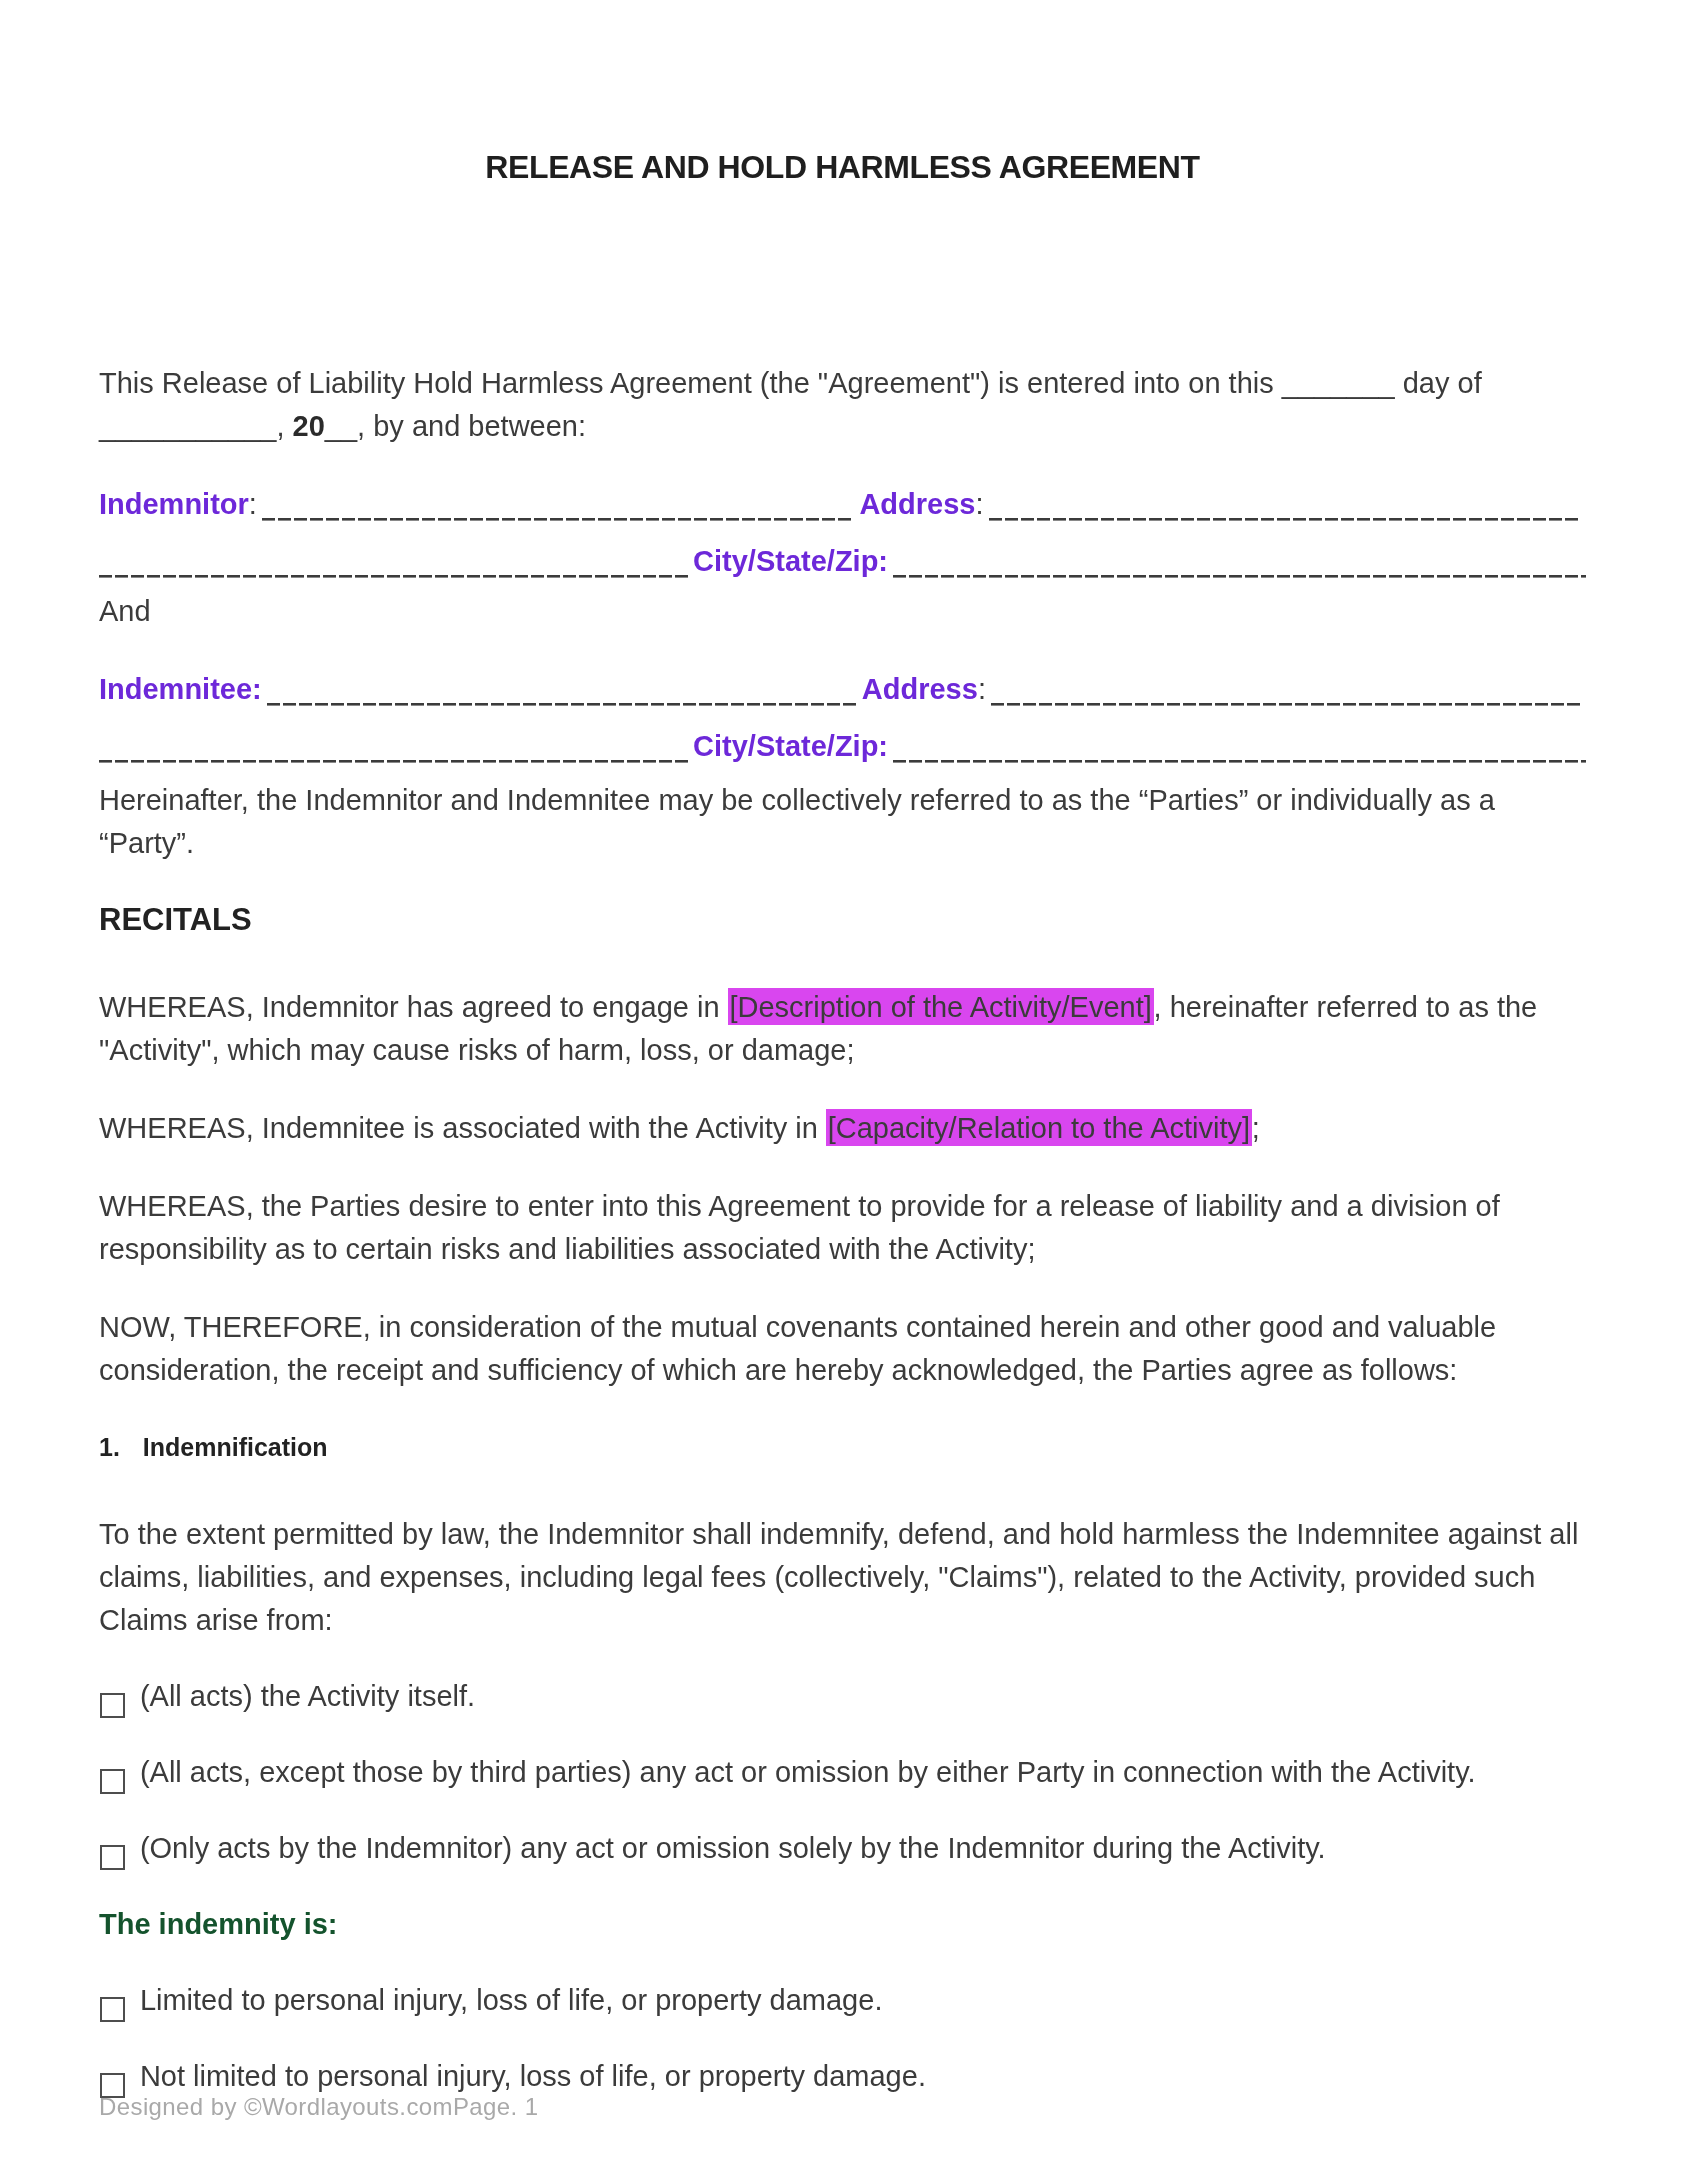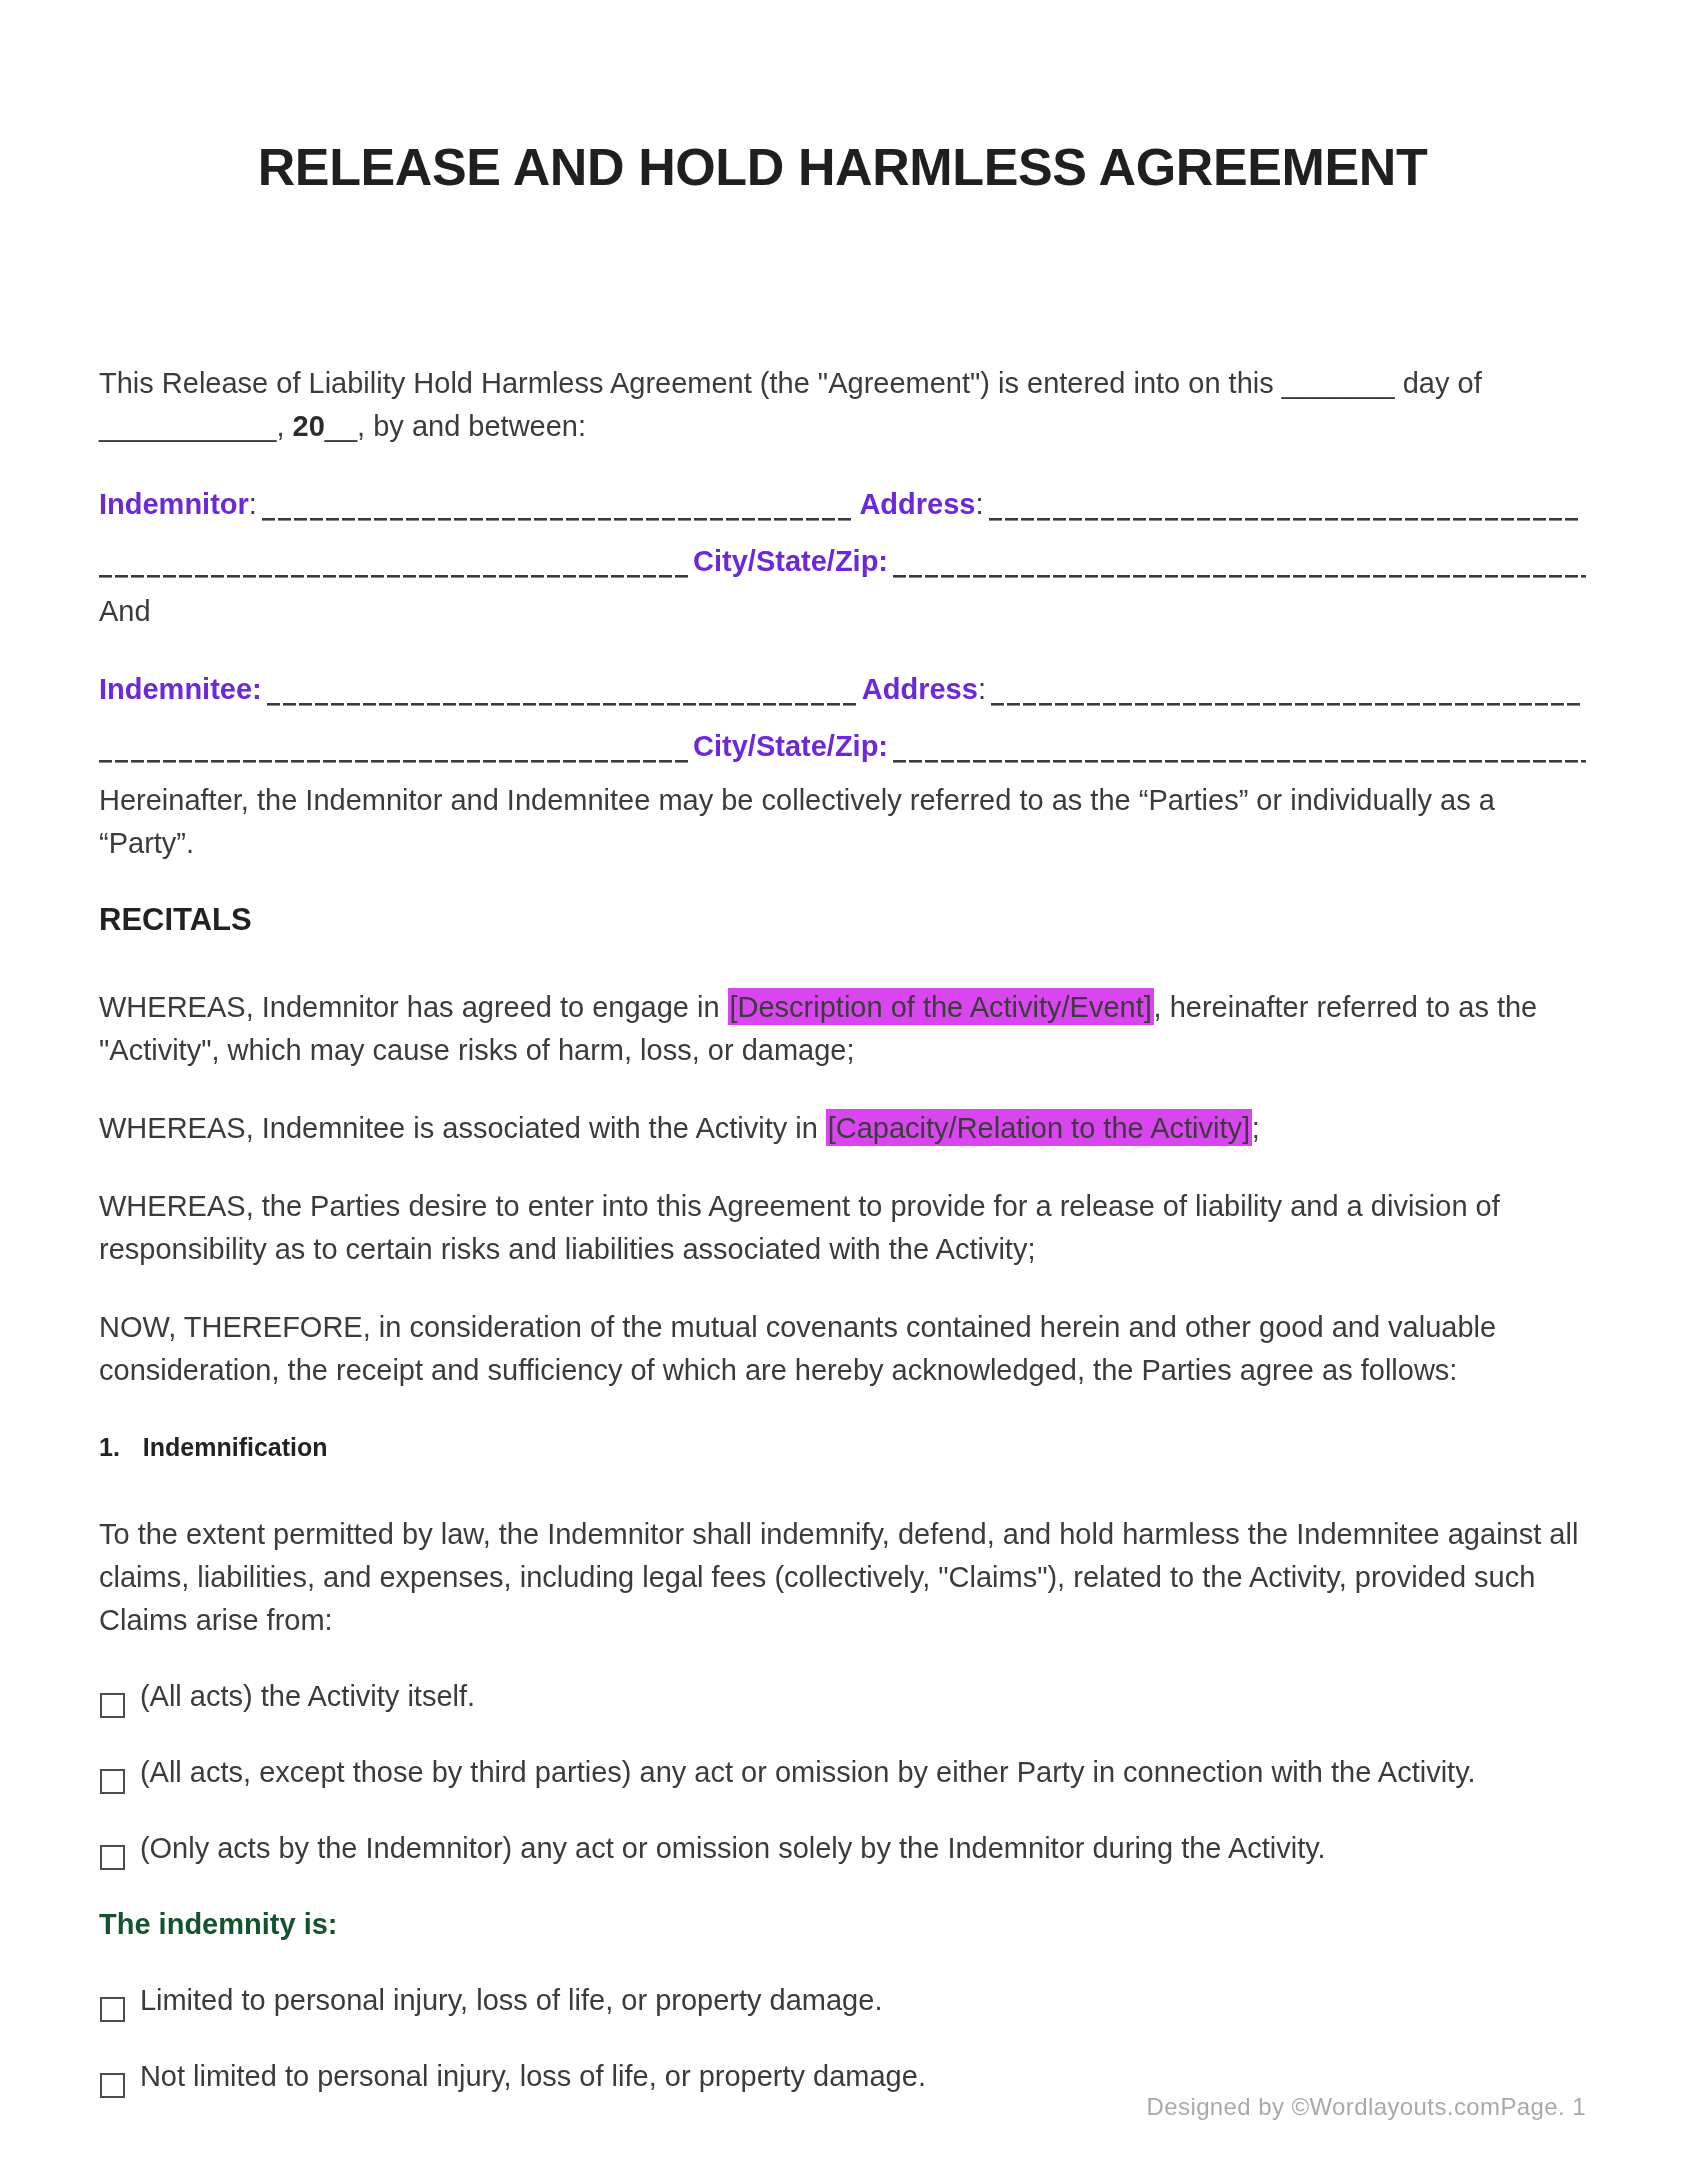--- a/index.html
+++ b/index.html
@@ -8,21 +8,21 @@
     width:1685px;height:2181px;
     background:#ffffff;
     box-sizing:border-box;
     padding:139px 99px 0 99px;
     font-family:"Liberation Sans","DejaVu Sans",sans-serif;
     color:#3b3b3b;
     font-size:29px;
     line-height:43px;
   }
   .doc-title{
-    font-size:52px;
+    font-size:32px;
     line-height:56px;
     font-weight:700;
     letter-spacing:-0.4px;
     color:#1f1f1f;
     text-align:center;
     margin:0 0 167px 0;
   }
   p.std{margin:0 0 35px 0;}
   .yr{font-weight:700;color:#2b2b2b;}
   .party-block{margin:0 0 7px 0;}
@@ -77,21 +77,21 @@
     background:#ffffff;
   }
   .indemnity-label{
     font-weight:700;color:#14532d;
     margin:0 0 33px 0;
   }
   .footer{
     position:absolute;
     left:99px;right:99px;top:2092px;
     display:flex;
-    justify-content:flex-end;
+    justify-content:flex-start;
     color:#a9a9a9;
     font-size:24px;
     line-height:30px;
     letter-spacing:0.4px;
   }
 </style>
 </head>
 <body>
 
 <div class="page">

